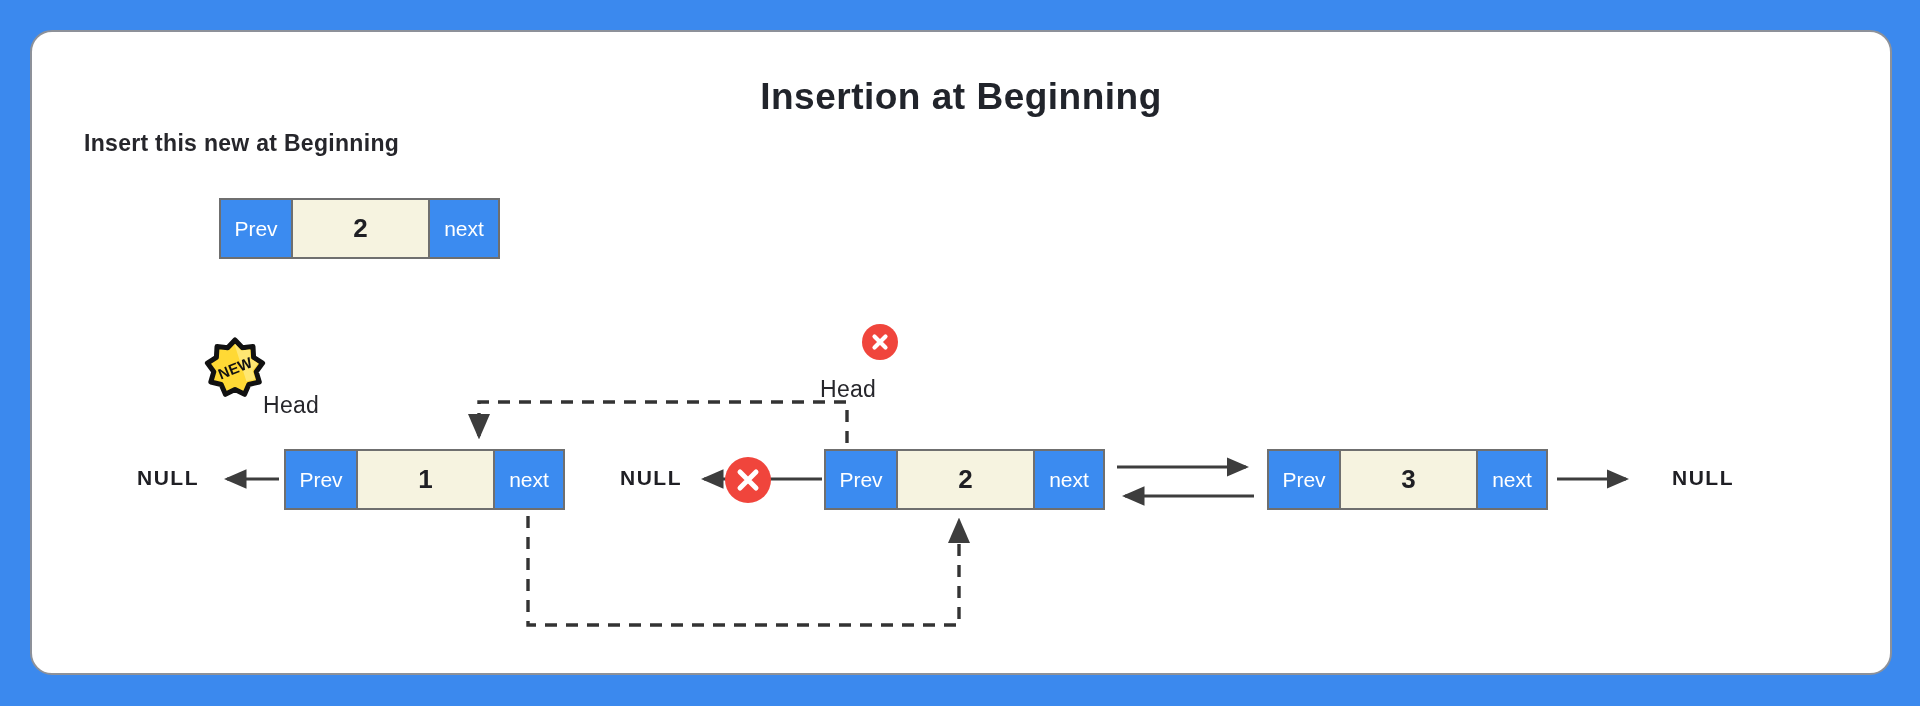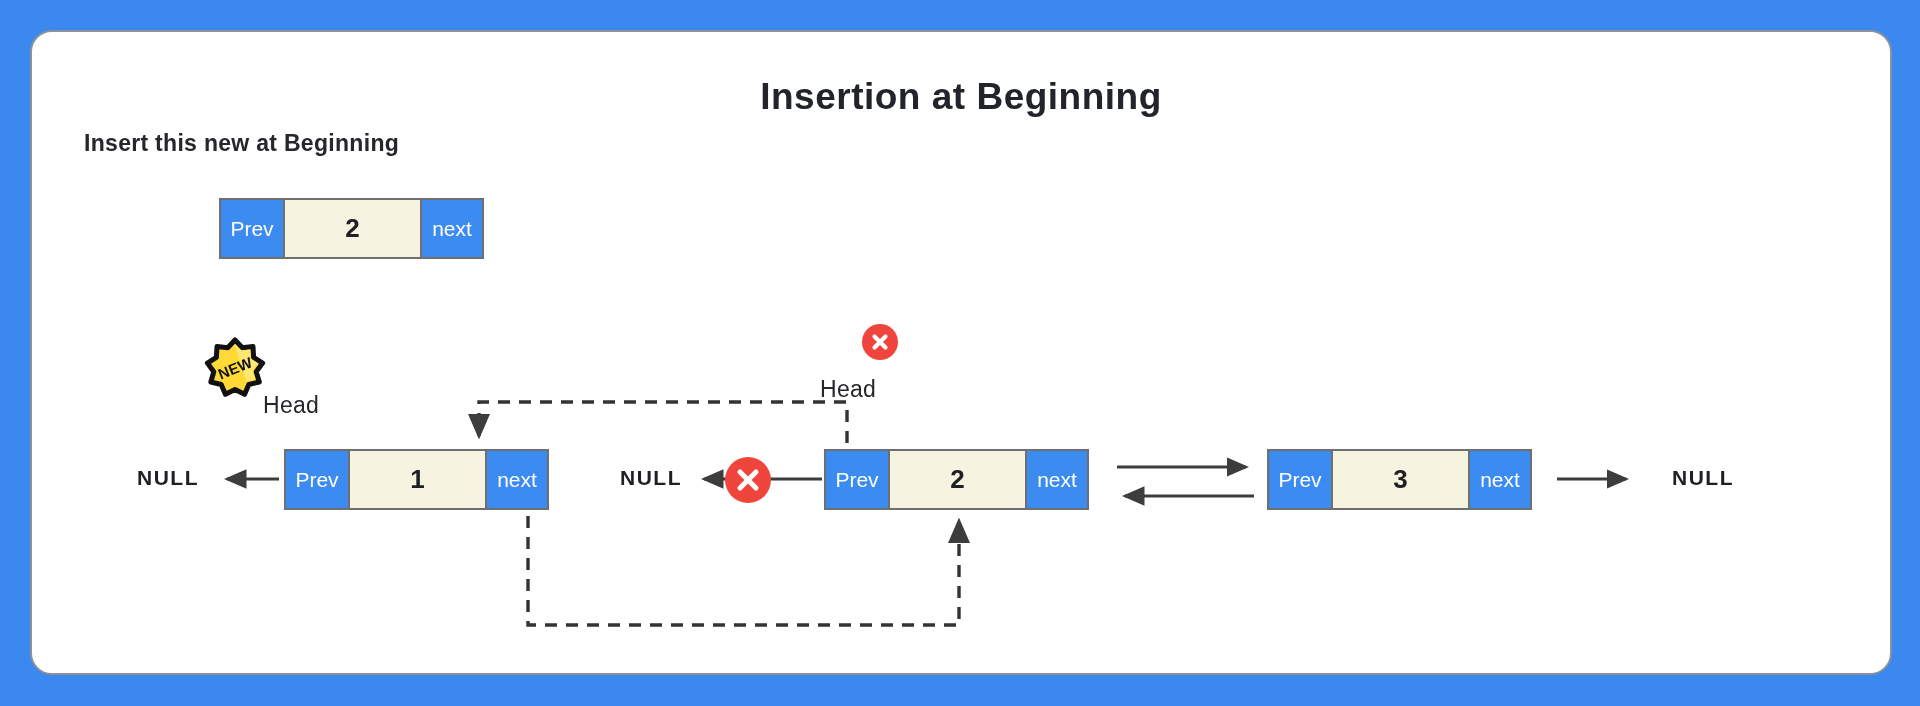--- a/index.html
+++ b/index.html
@@ -35,21 +35,21 @@
     height: 61px;
     border: 2px solid #6f6f6f;
     background: #F6F3E0;
   }
   .ll-node .cell {
     display: flex; align-items: center; justify-content: center;
     height: 100%;
   }
   .ll-node .cell + .cell { border-left: 2px solid #6f6f6f; }
   .cell.ptr {
-    width: 62px;
+    width: 70px;
     background: #3B8BF0;
     color: #ffffff;
     font-size: 21px; font-weight: 500;
   }
   .cell.val {
     width: 137px;
     background: #F6F3E0;
     color: #1f1f24;
     font-size: 26px; font-weight: 700;
   }

